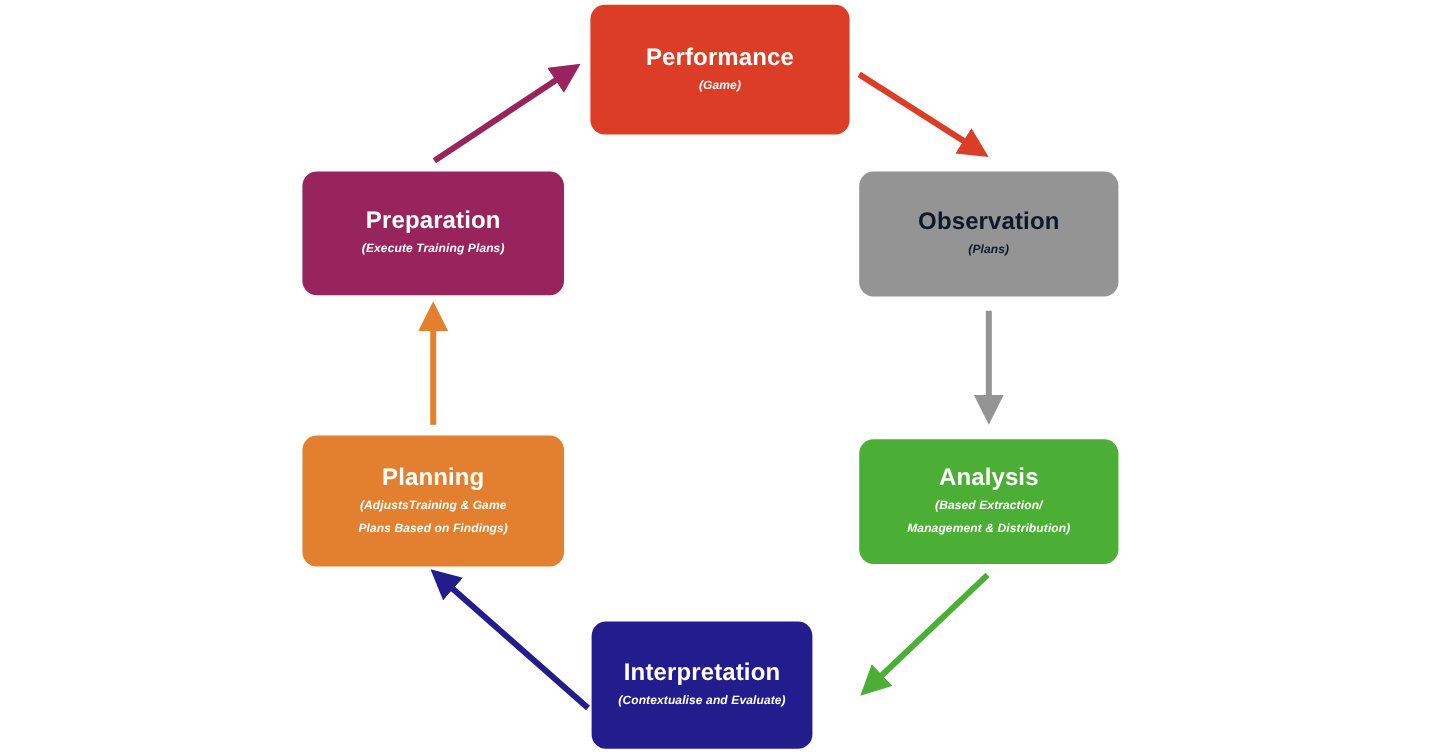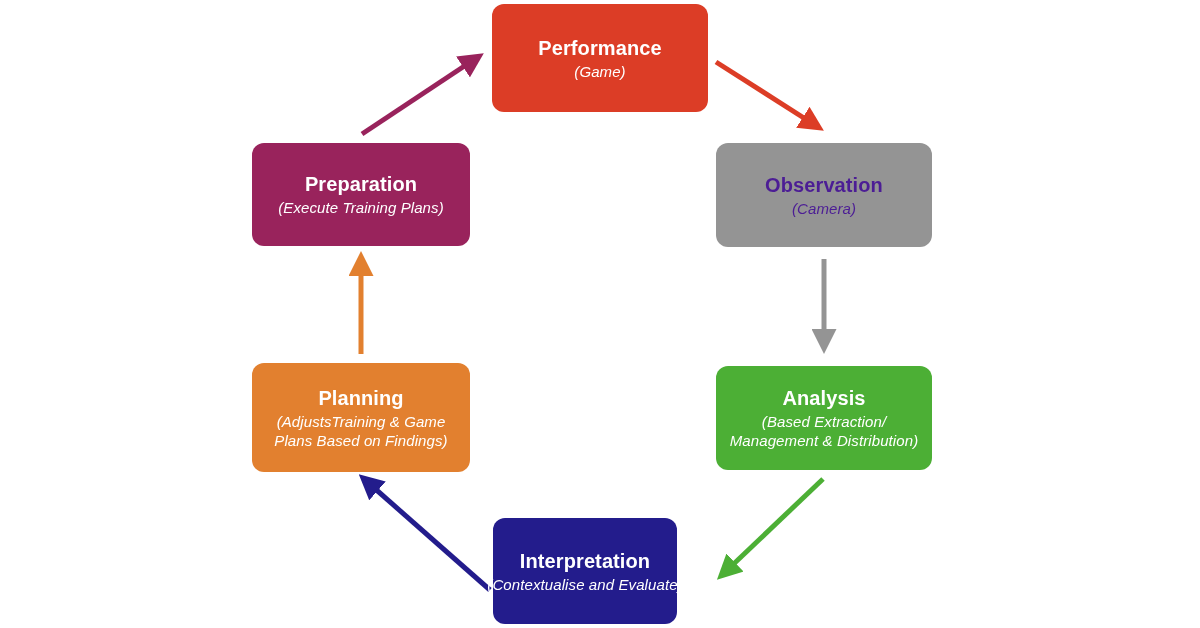--- a/index.html
+++ b/index.html
@@ -40,22 +40,22 @@
     color: #ffffff;
     padding: 4px 27px;
   }
   .node-title {
     font-size: 20px;
     font-weight: bold;
     line-height: 25px;
     letter-spacing: 0.1px;
   }
   .node-sub {
-    font-size: 15px;
-    font-weight: normal;
+    font-size: 10px;
+    font-weight: bold;
     font-style: italic;
     line-height: 19px;
     letter-spacing: 0.1px;
     margin-top: 1px;
   }
   .node-sub .sub-line {
     display: block;
     white-space: nowrap;
   }
 
@@ -119,24 +119,24 @@
     <line x1="362" y1="134" x2="478" y2="57" stroke="#99235C" stroke-width="5" marker-end="url(#head-maroon)"></line>
   </svg>
 
   <div class="node" id="node-performance" style="background: rgb(220, 61, 38); color: rgb(255, 255, 255);">
     <div class="node-title">Performance</div>
     <div class="node-sub">
         <span class="sub-line">(Game)</span>
       </div>
   </div>
 
-  <div class="node" id="node-observation" style="background: rgb(148, 148, 148); color: #4c1d95;">
+  <div class="node" id="node-observation" style="background: rgb(148, 148, 148); color: #0f172a;">
     <div class="node-title">Observation</div>
     <div class="node-sub">
-        <span class="sub-line">(Camera)</span>
+        <span class="sub-line">(Plans)</span>
       </div>
   </div>
 
   <div class="node" id="node-analysis" style="background: rgb(76, 175, 53); color: rgb(255, 255, 255);">
     <div class="node-title">Analysis</div>
     <div class="node-sub">
         <span class="sub-line">(Based Extraction/</span>
         <span class="sub-line">Management &amp; Distribution)</span>
       </div>
   </div>

